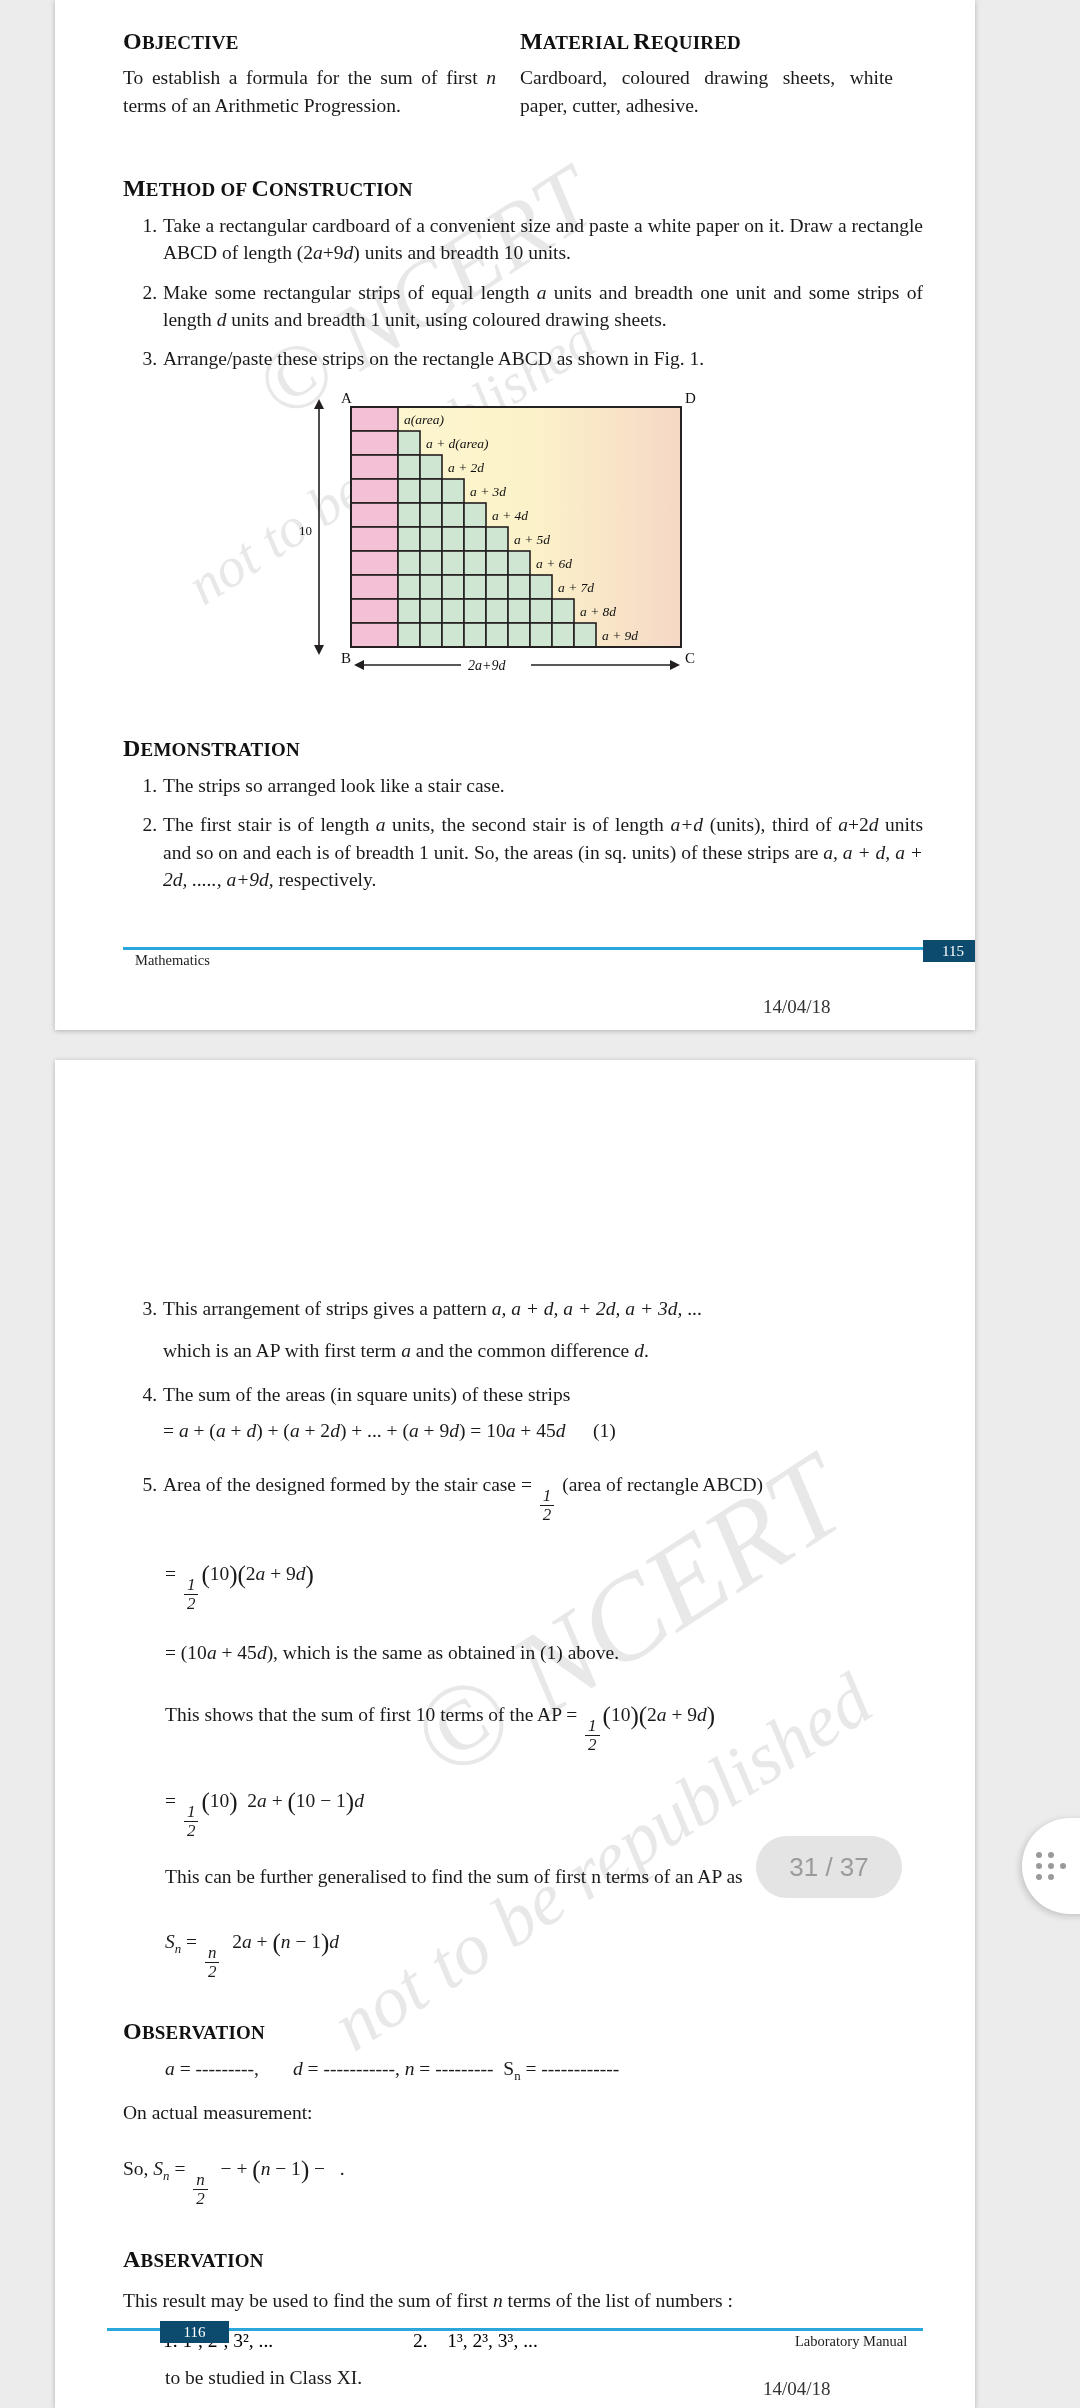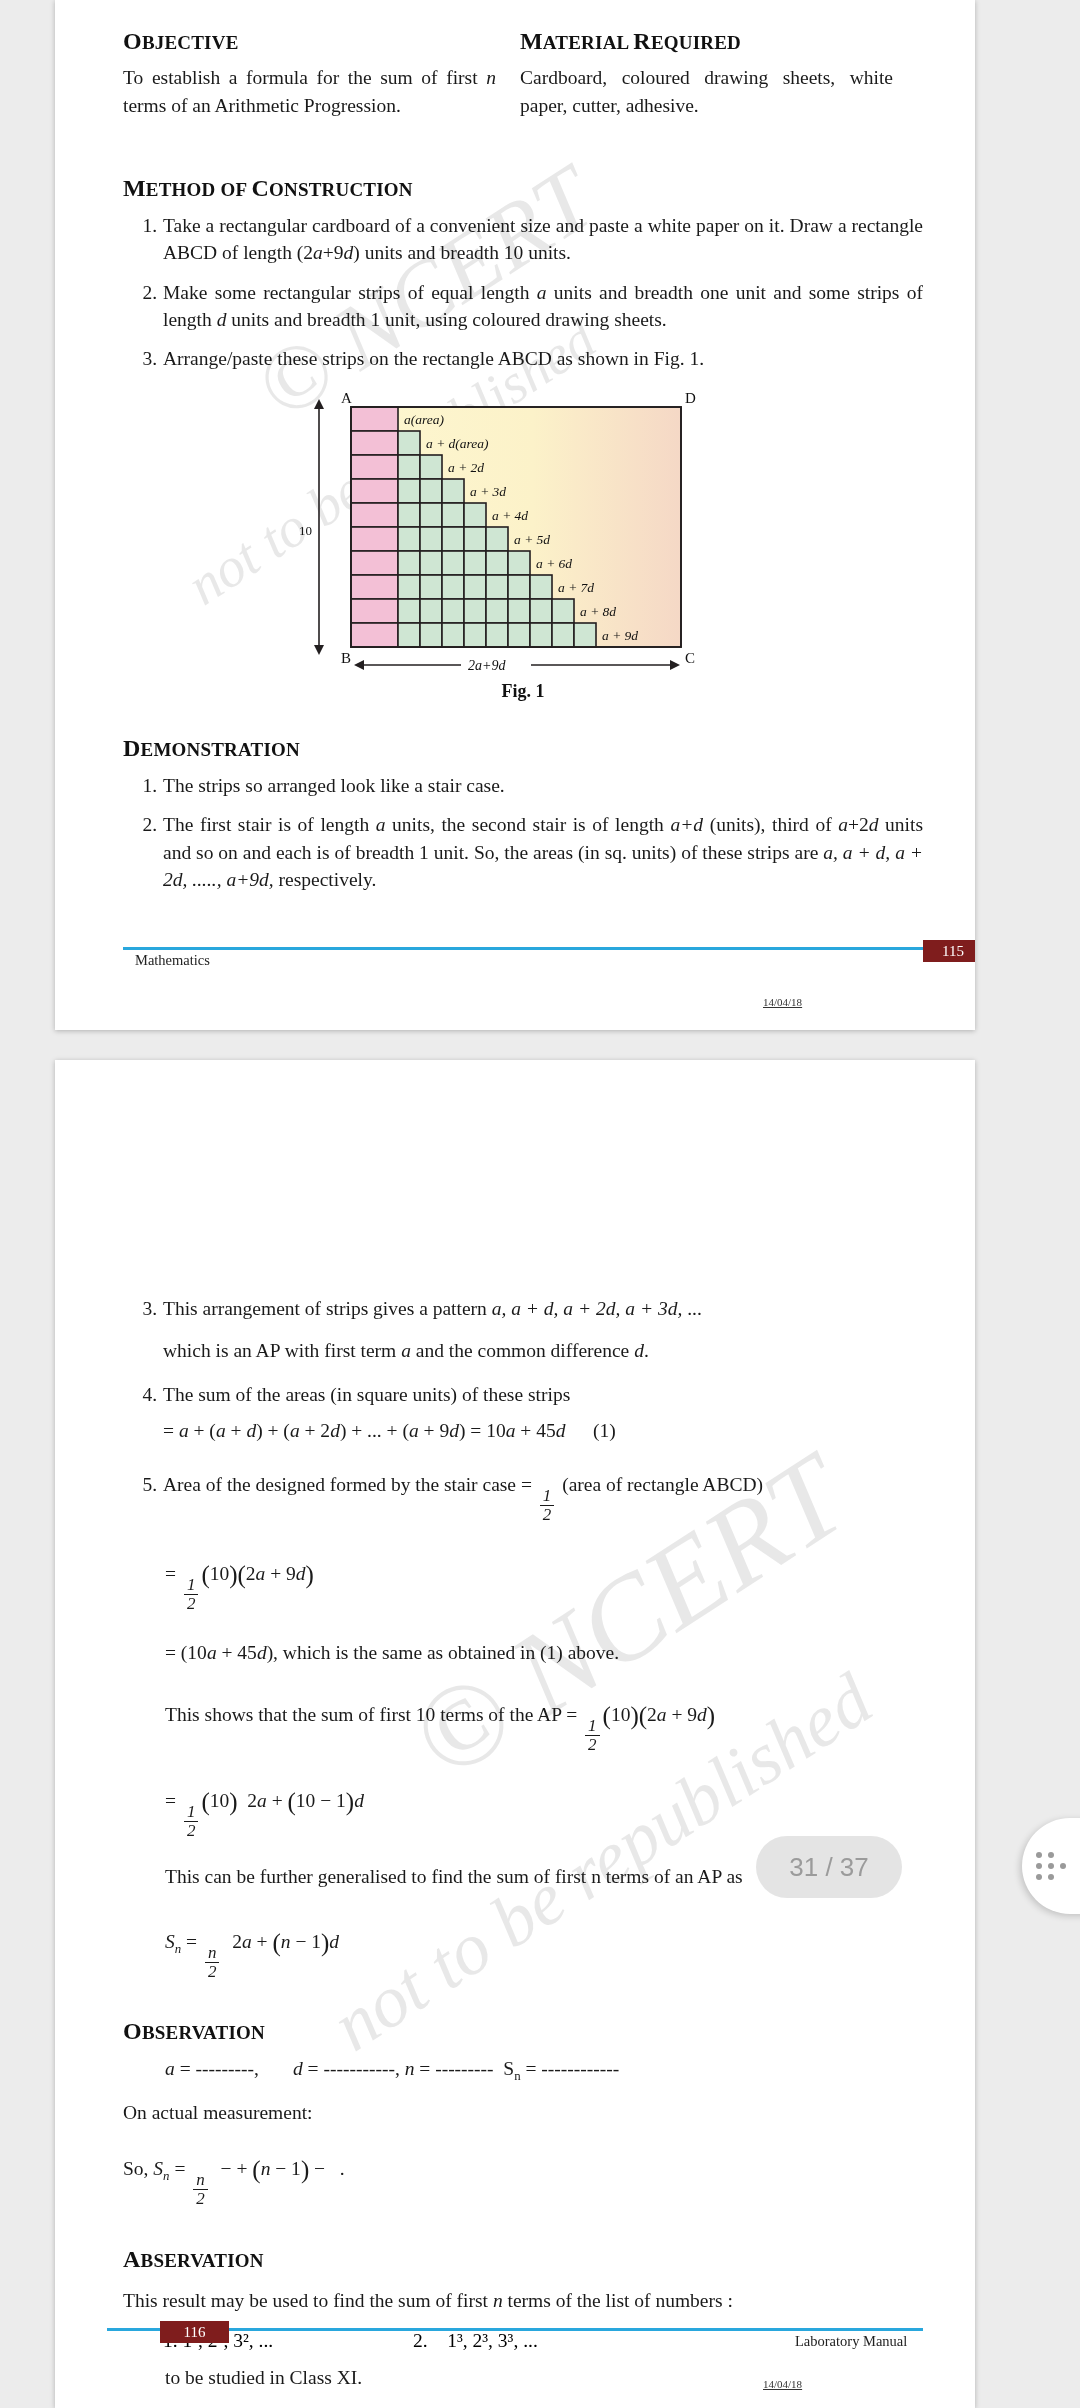--- a/index.html
+++ b/index.html
@@ -53,25 +53,25 @@
              font-size: 18px; font-weight: bold; color: #111; }
 
   
   .sec-demo { position: absolute; top: 735px; left: 68px; width: 800px; }
   .sec-demo h3 { margin-bottom: 10px; }
 
   
   .footer-rule { position: absolute; height: 3px; background: #29a7dd; }
   .foot-label { position: absolute; font-family: "Liberation Serif", serif; font-size: 14.5px; color: #222; }
   .pagenum-box {
-    position: absolute; background: #7f1d1d; color: #fff;
+    position: absolute; background: #0c4a6e; color: #fff;
     font-family: "Liberation Serif", serif; font-size: 15px; font-weight: normal;
     display: flex; align-items: center; justify-content: center;
   }
-  .date-stamp { position: absolute; font-size: 11px; color: #333; font-family: "Liberation Serif", serif; text-decoration: underline; }
+  .date-stamp { position: absolute; font-size: 19px; color: #333; font-family: "Liberation Serif", serif; }
 
   
   .p116-body { position: absolute; top: 235px; left: 68px; width: 800px; }
   .blk { margin: 0 0 14px 0; font-size: 19.5px; line-height: 1.45; color: #1a1a1a; }
 
   .frac { display: inline-flex; flex-direction: column; align-items: center;
           vertical-align: -0.52em; margin: 0 3px; font-style: italic; }
   .frac .nu { display: block; font-size: 17px; line-height: 1.05; padding: 0 3px; }
   .frac .de { display: block; font-size: 17px; line-height: 1.1; padding: 0 3px; border-top: 1.3px solid #1a1a1a; }
   .bigparen { font-size: 25px; font-style: normal; vertical-align: -0.12em; }
@@ -267,21 +267,20 @@
             <text x="325" y="87">a + 2d</text>
             <text x="347" y="111">a + 3d</text>
             <text x="369" y="135">a + 4d</text>
             <text x="391" y="159">a + 5d</text>
             <text x="413" y="183">a + 6d</text>
             <text x="435" y="207">a + 7d</text>
             <text x="457" y="231">a + 8d</text>
             <text x="479" y="255">a + 9d</text>
           </g>
         </svg>
-        <div class="fig-cap">Fig. 1</div>
       </div>
 
       <div class="sec-demo">
         <h3 class="sc-head">
           <span class="big">D</span><span>EMONSTRATION</span>
         </h3>
         <ol class="steps">
           <li>
             <span class="num">1.</span>
             The strips so arranged look like a stair case.

